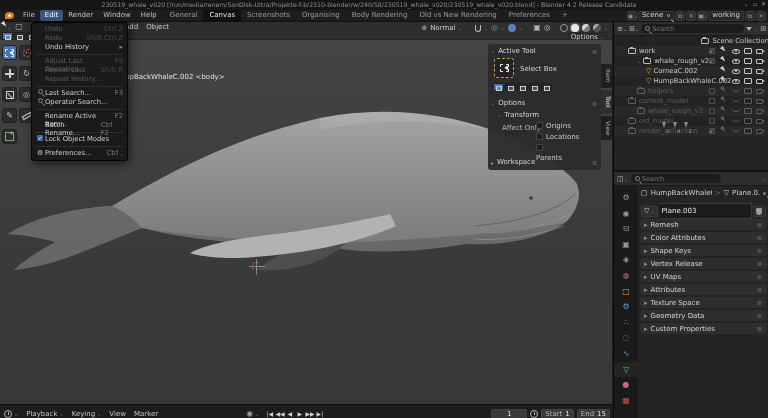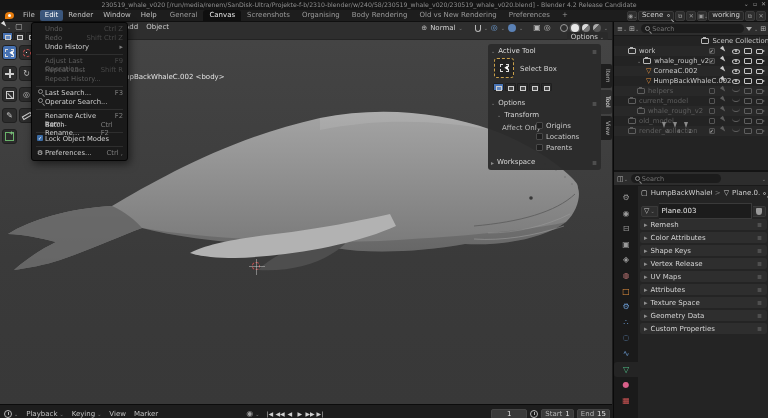--- a/index.html
+++ b/index.html
@@ -308,21 +308,21 @@
         </div>
       <div id="np-checks">
           <div class="chk-row" style="left: 48px; top: 78px;">
             <span class="chk"></span>
             <span>Origins</span>
           </div>
           <div class="chk-row" style="left: 48px; top: 89px;">
             <span class="chk"></span>
             <span>Locations</span>
           </div>
-          <div class="chk-row" style="left: 48px; top: 100px;">
+          <div class="chk-row" style="left: 48px; top: 100px; flex-direction: column;">
             <span class="chk"></span>
             <span>Parents</span>
           </div>
         </div>
       <div class="np-sec" style="top:114px;">
           <span class="dd" style="font-size:6px;">▸</span>
           <span>Workspace</span>
           <span class="grip">≣</span>
         </div>
     </div>

